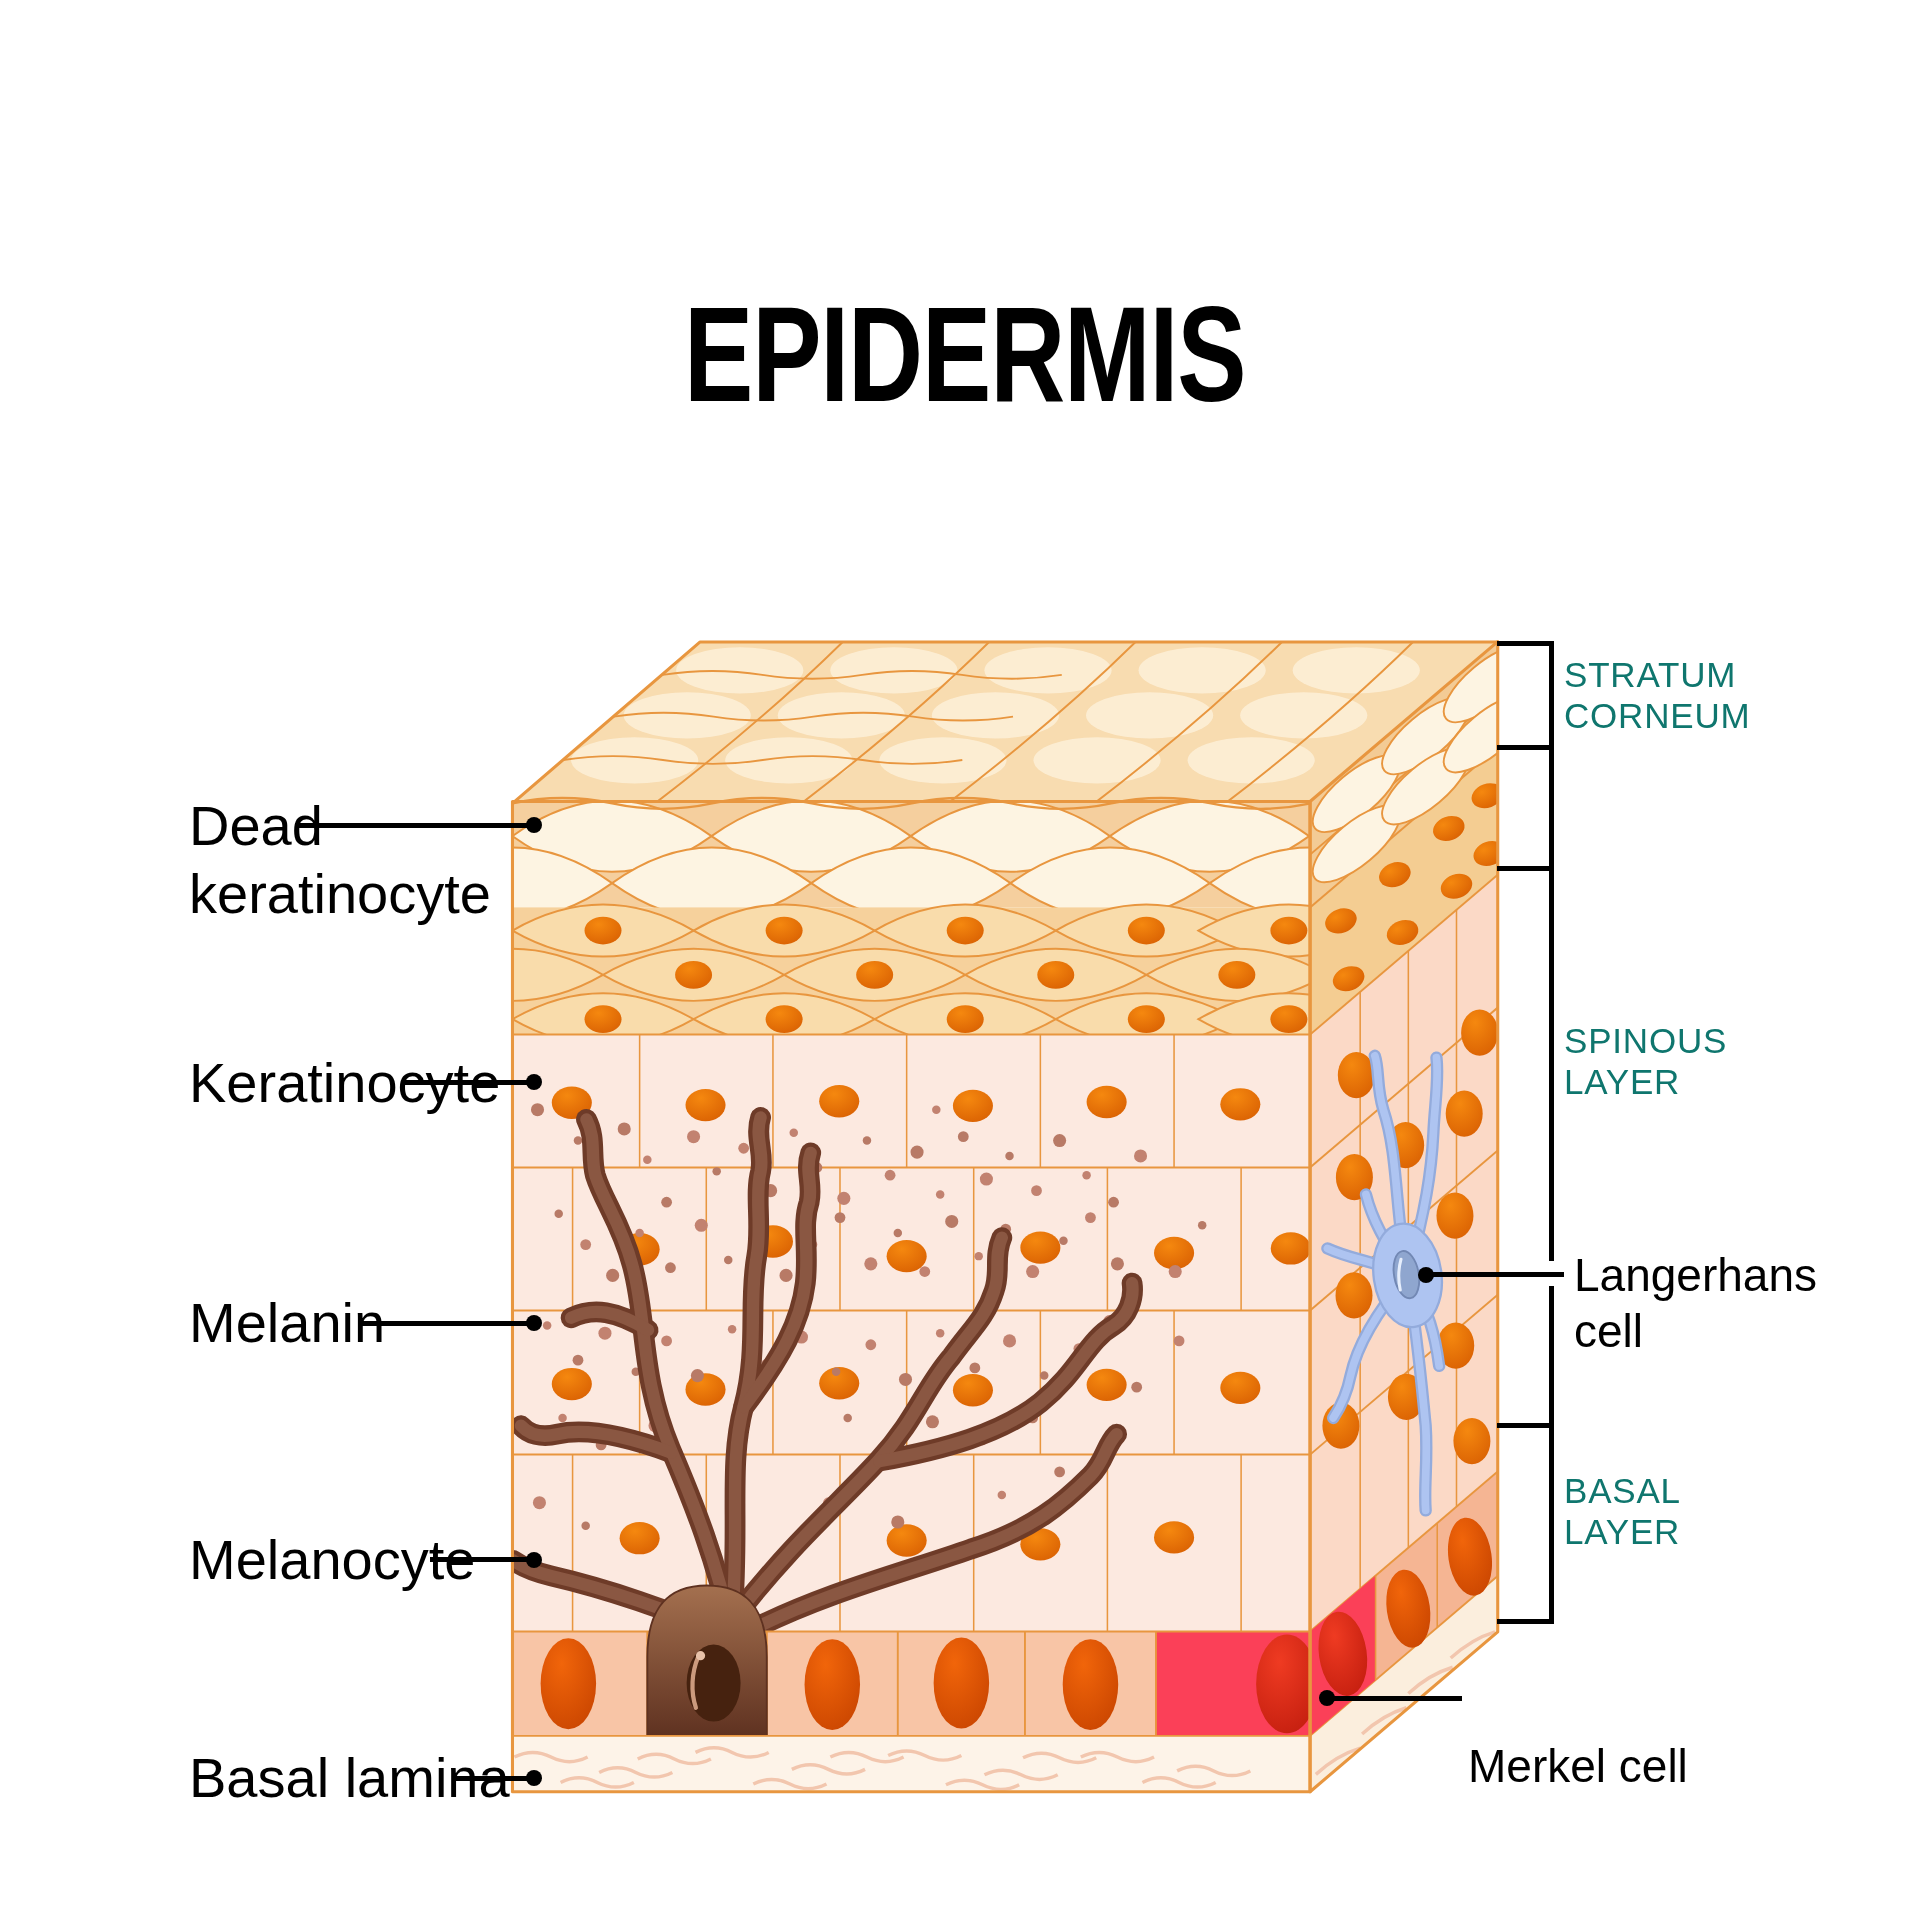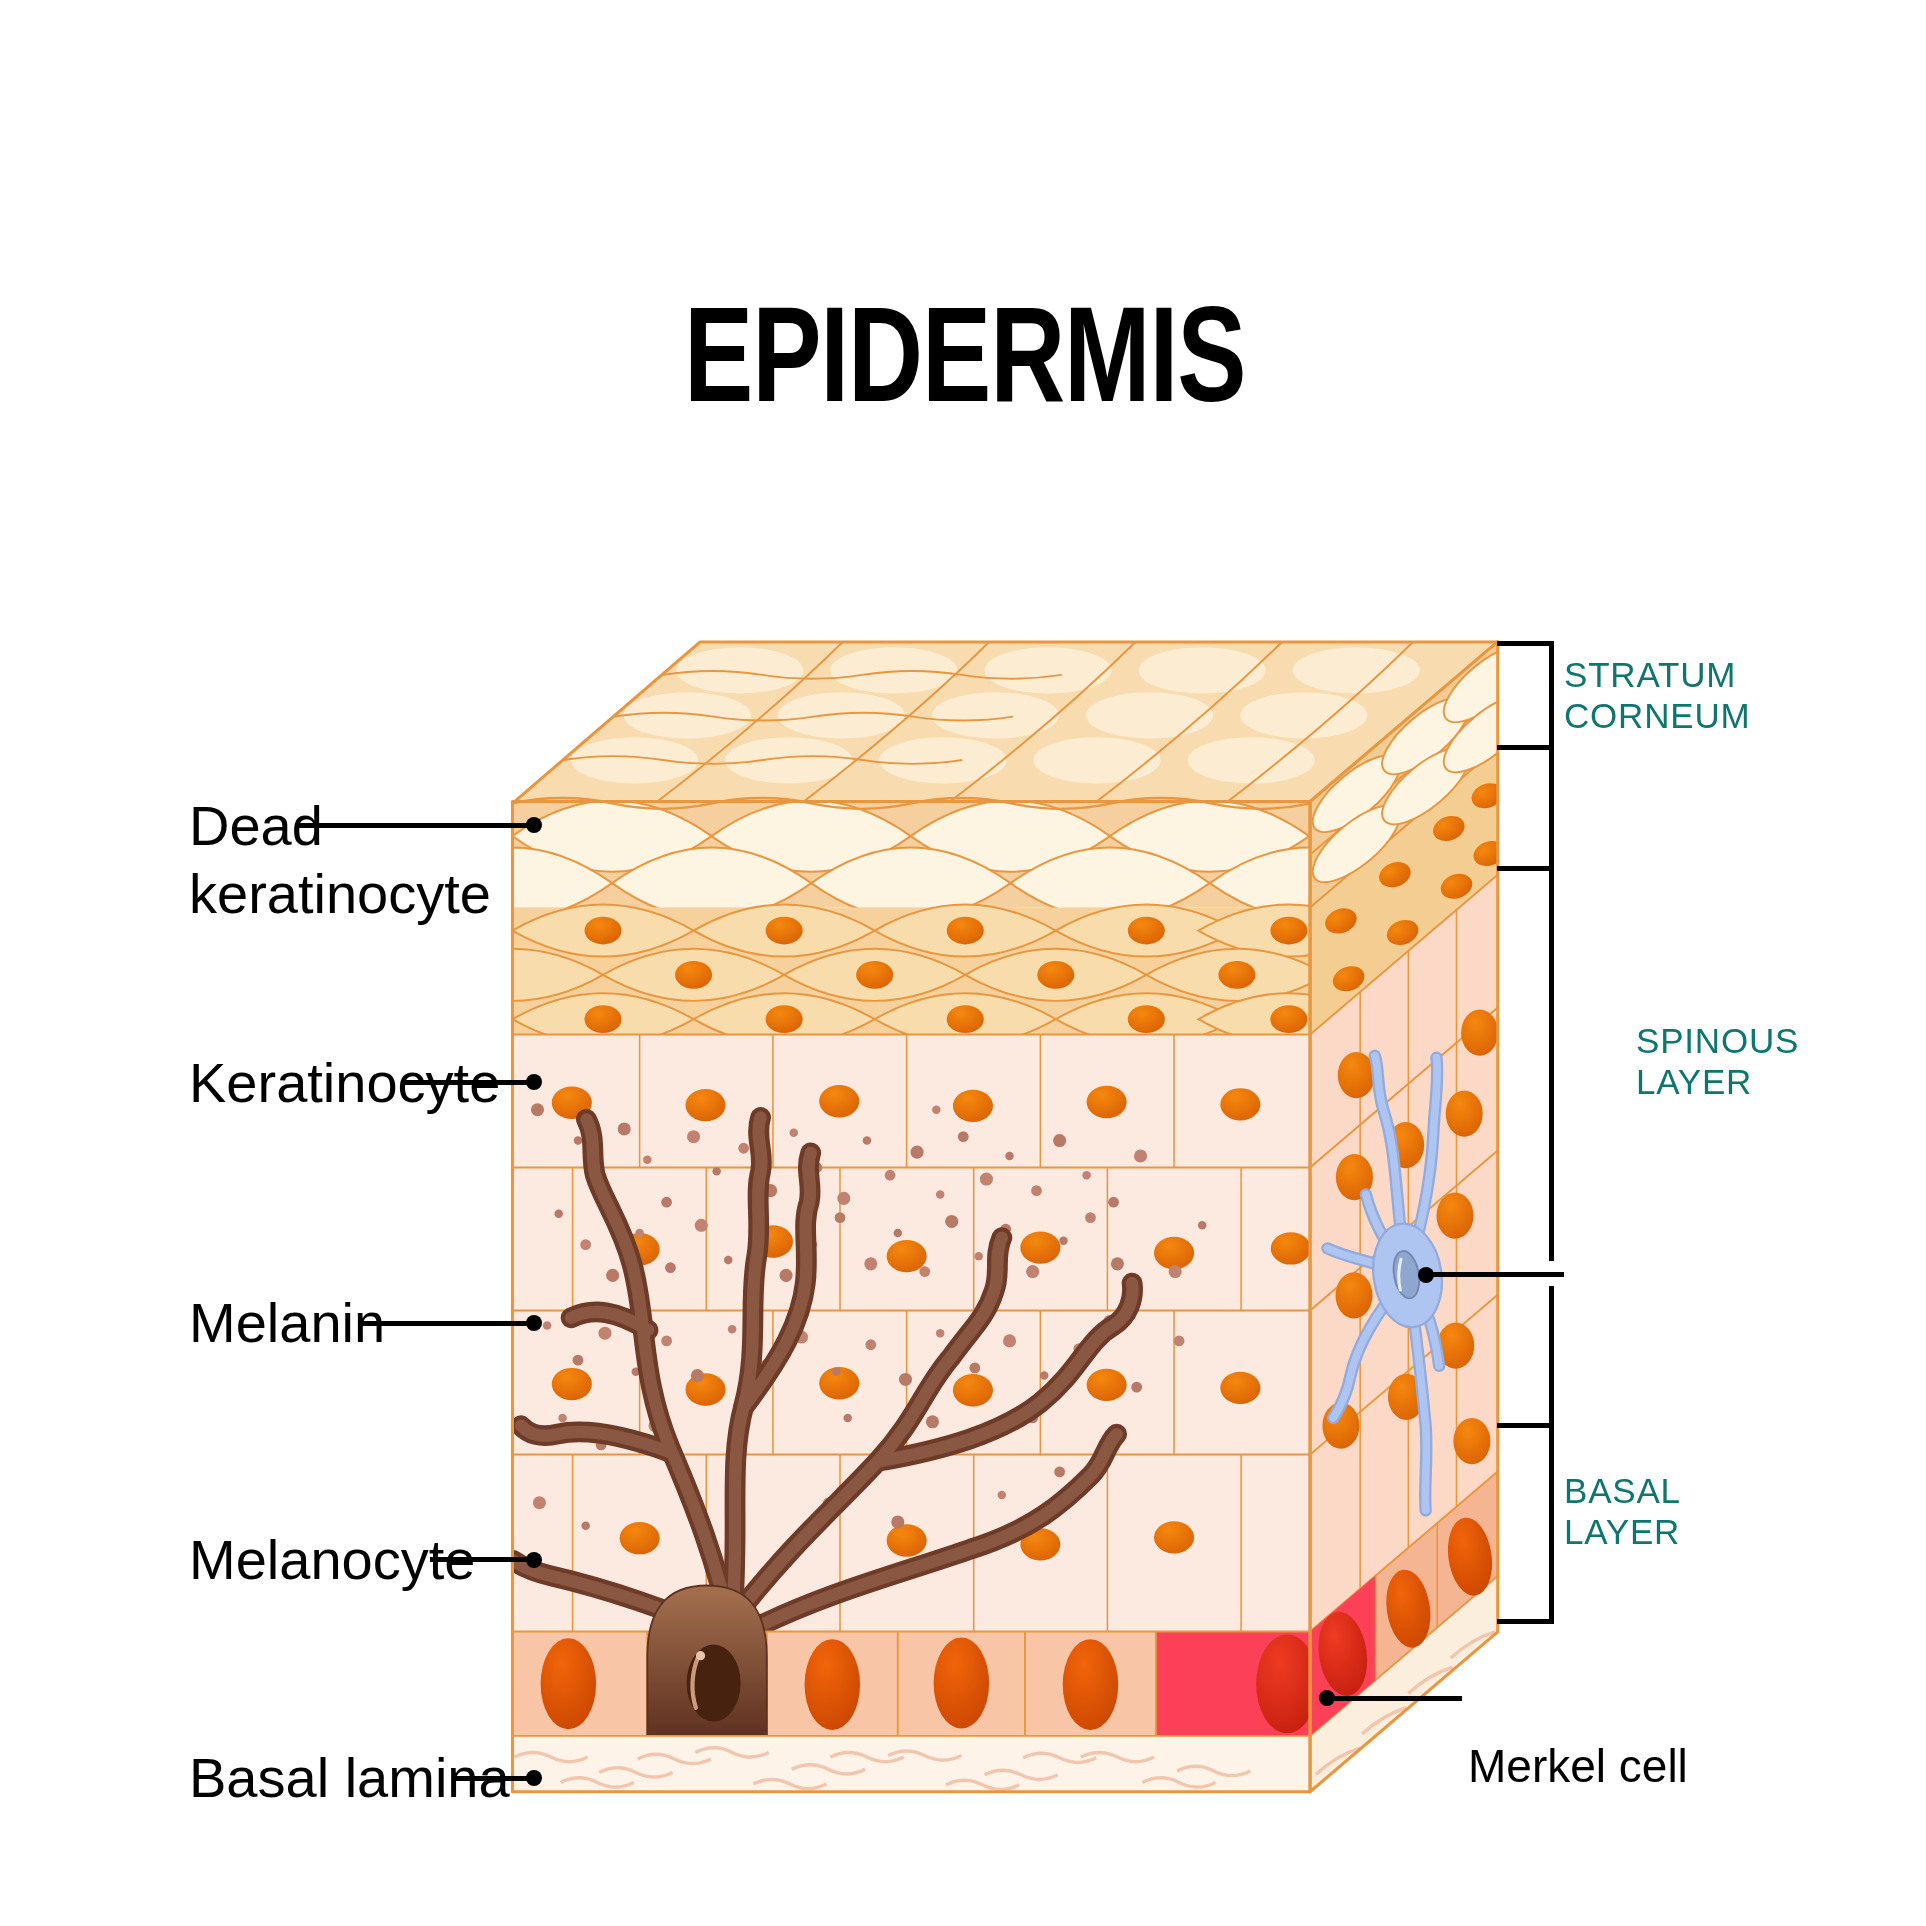--- a/index.html
+++ b/index.html
@@ -398,29 +398,33 @@
     <div>Melanocyte</div>
   </div>
   <div class="lbl black" style="left:189px;top:1744px">
     <div>Basal lamina</div>
   </div>
 
   <div class="lbl gray" style="left:1564px;top:655px">
     <div>STRATUM</div>
     <div>CORNEUM</div>
   </div>
-  <div class="lbl gray" style="left:1636px;top:1021px">
+  <div class="lbl gray" style="left:1564px;top:1021px">
     <div>SPINOUS</div>
     <div>LAYER</div>
   </div>
   <div class="lbl gray" style="left:1564px;top:1471px">
     <div>BASAL</div>
     <div>LAYER</div>
   </div>
 
+  <div class="lbl black rt" style="left:1574px;top:1247px">
+    <div>Langerhans</div>
+    <div>cell</div>
+  </div>
   <div class="lbl black rt" style="left:1468px;top:1738px">
     <div>Merkel cell</div>
   </div>
 
   <div class="leader" style="left:297px;top:823px;width:237px"></div>
   <div class="dot" style="left:526px;top:817px"></div>
   <div class="leader" style="left:401px;top:1080px;width:133px"></div>
   <div class="dot" style="left:526px;top:1074px"></div>
   <div class="leader" style="left:358px;top:1321px;width:176px"></div>
   <div class="dot" style="left:526px;top:1315px"></div>

